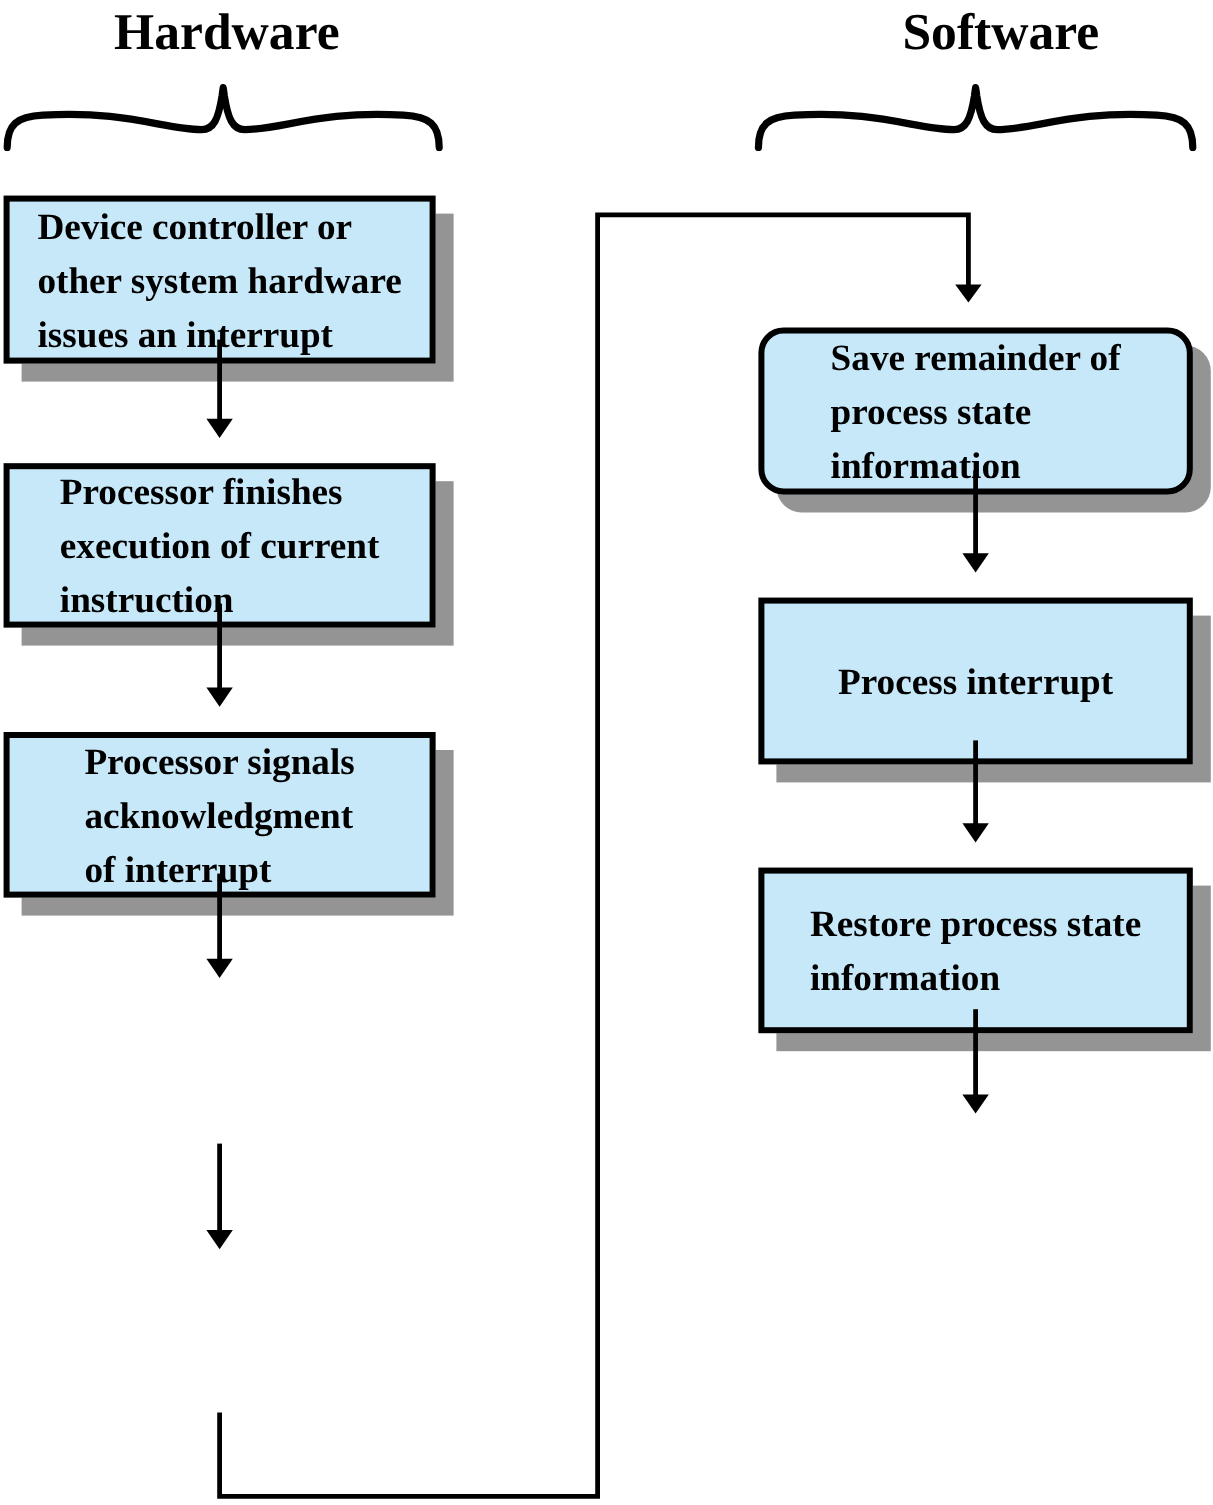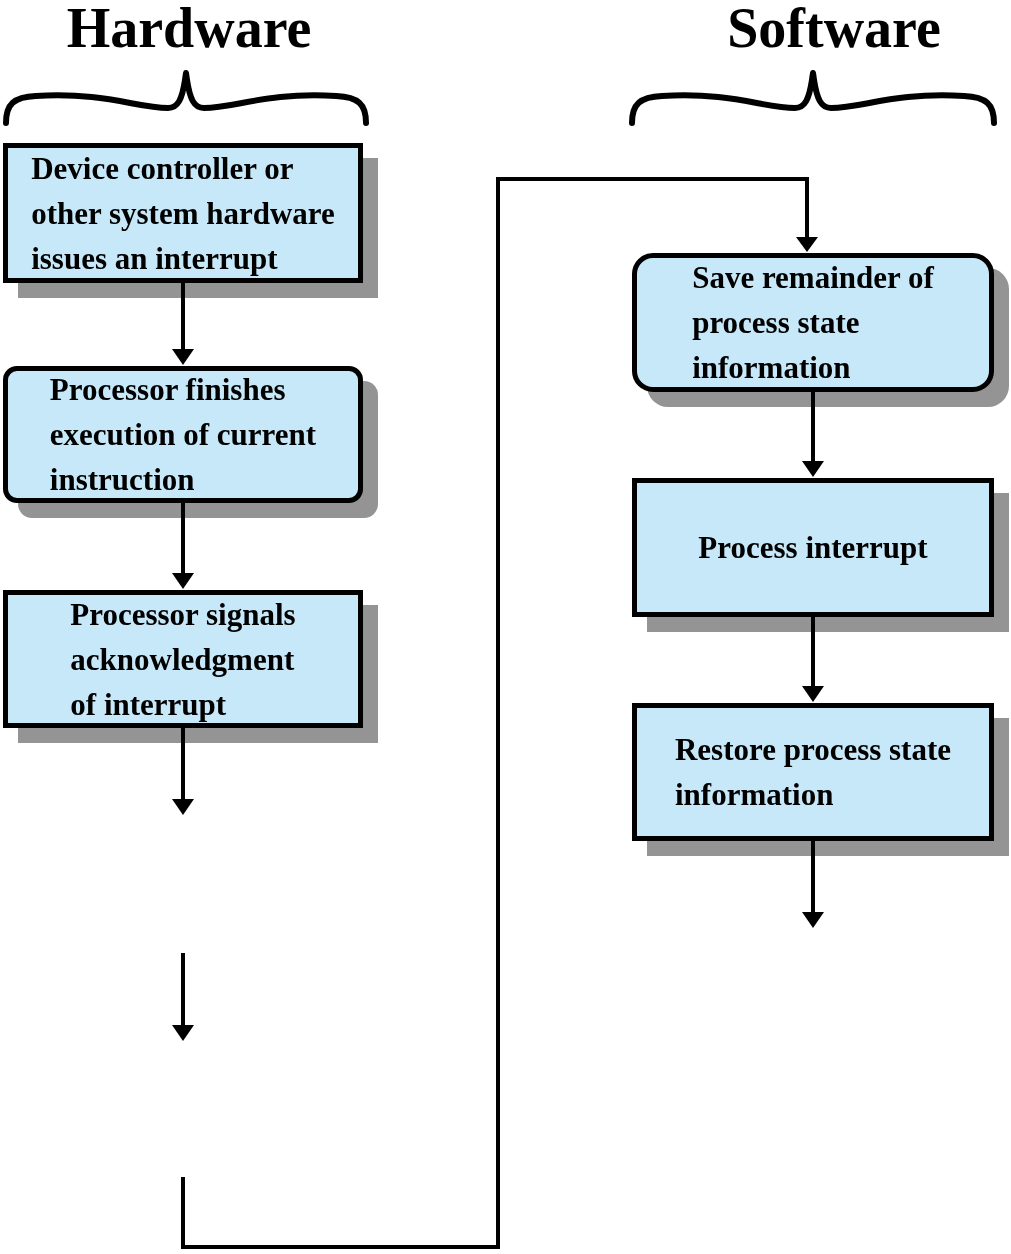--- a/index.html
+++ b/index.html
@@ -13,21 +13,21 @@
     height: 1254px;
     background: #ffffff;
     overflow: hidden;
     font-family: "Liberation Serif", serif;
     color: #000000;
   }
   .col-header {
     position: absolute;
     top: 0;
     font-weight: bold;
-    font-size: 56px;
+    font-size: 43px;
     line-height: 56px;
     text-align: center;
   }
   .hw-header { left: 3px;   width: 372px; }
   .sw-header { left: 634px; width: 400px; }
   .brace {
     position: absolute;
     display: block;
   }
   .hw-brace { left: 2px;   top: 64px; width: 368px; height: 62px; }
@@ -38,24 +38,25 @@
     background: var(--box-fill, #C7E8F8);
     border: 5px solid var(--box-border, #000000);
     box-shadow: 15px 15px 0 0 var(--shadow, #949494);
     display: flex;
     align-items: center;
     justify-content: center;
     font-weight: bold;
     font-size: 31px;
     line-height: 45px;
     text-align: left;
+    margin-top: 20px;
   }
   .box .step-label { white-space: pre-line; }
   .b-h1 { left: 3px;   top: 143px;  width: 360px; height: 140px; }
-  .b-h2 { left: 3px;   top: 366px;  width: 360px; height: 137px; border-radius: 14px; }
+  .b-h2 { left: 3px;   top: 366px;  width: 360px; height: 137px; }
   .b-h3 { left: 3px;   top: 590px;  width: 360px; height: 138px; }
   .b-h4 { left: 3px;   top: 816px;  width: 360px; height: 137px; }
   .b-h5 { left: 3px;   top: 1042px; width: 360px; height: 135px; }
   .b-s1 { left: 632px; top: 253px;  width: 362px; height: 139px; border-radius: 21px; }
   .b-s2 { left: 632px; top: 478px;  width: 362px; height: 139px; align-items: center; }
   .b-s3 { left: 632px; top: 703px;  width: 362px; height: 138px; }
   .b-s4 { left: 632px; top: 929px;  width: 362px; height: 137px; }
   .connector-layer {
     position: absolute;
     left: 0;

